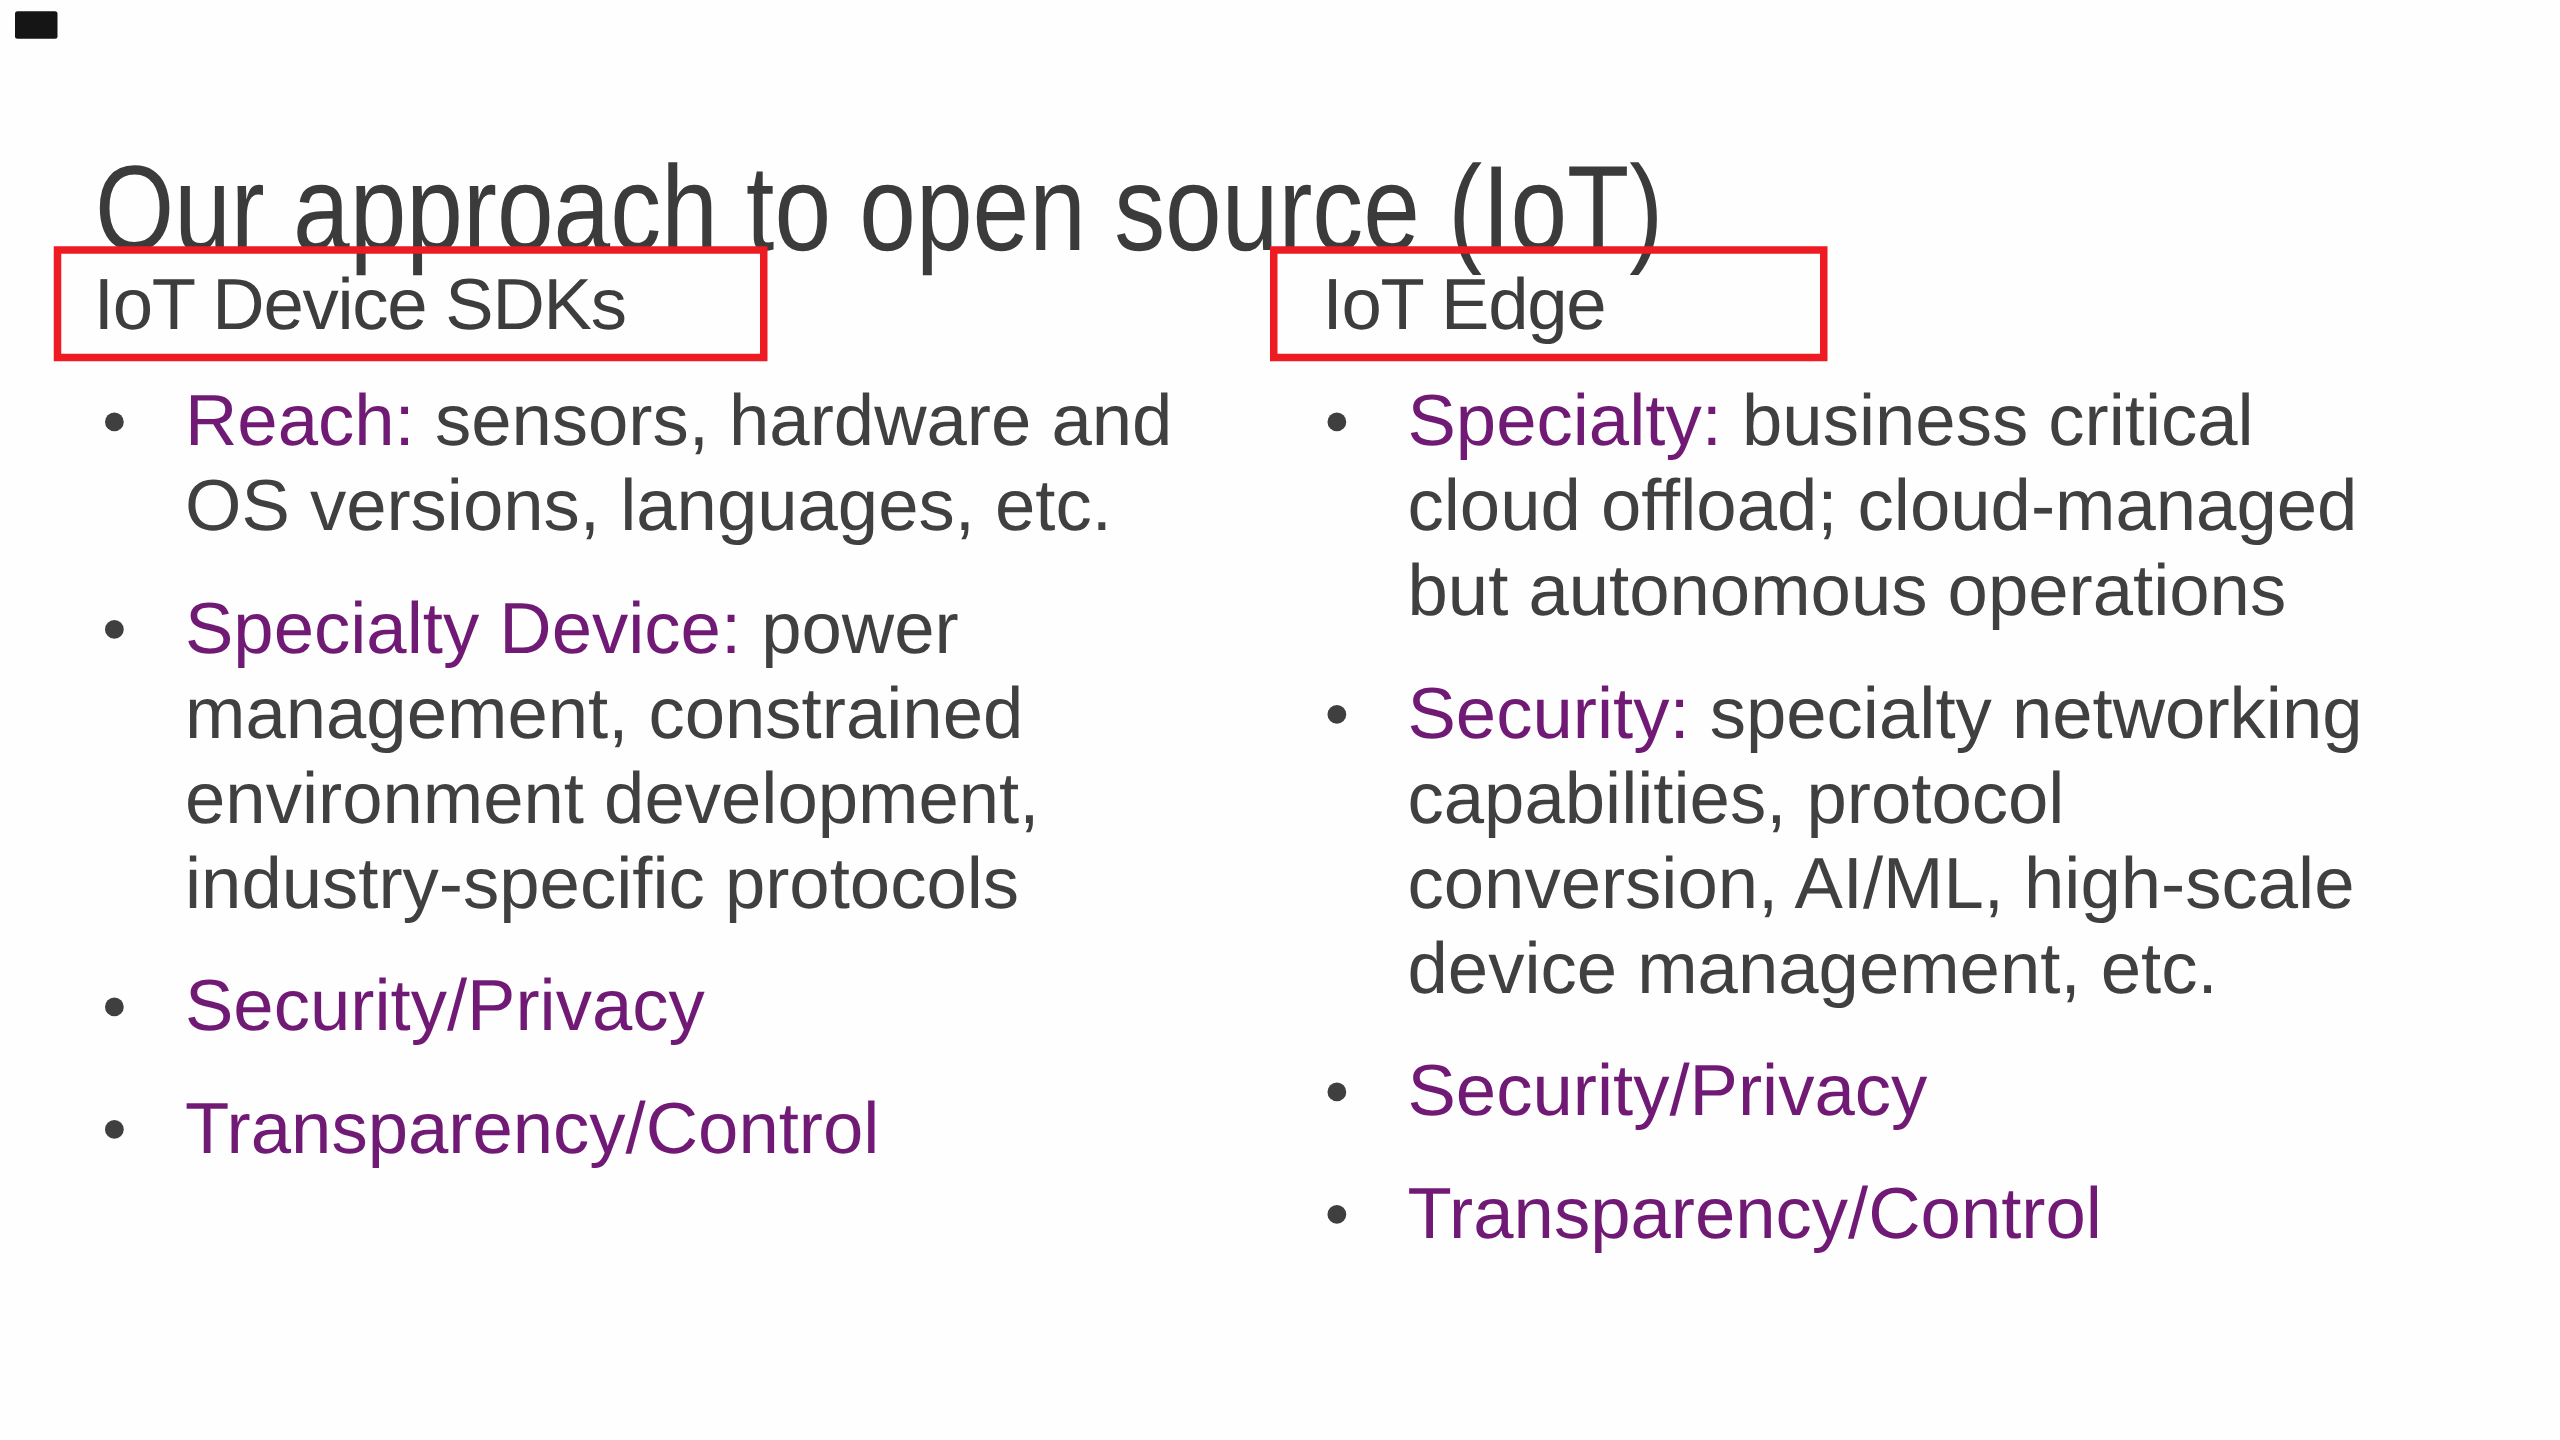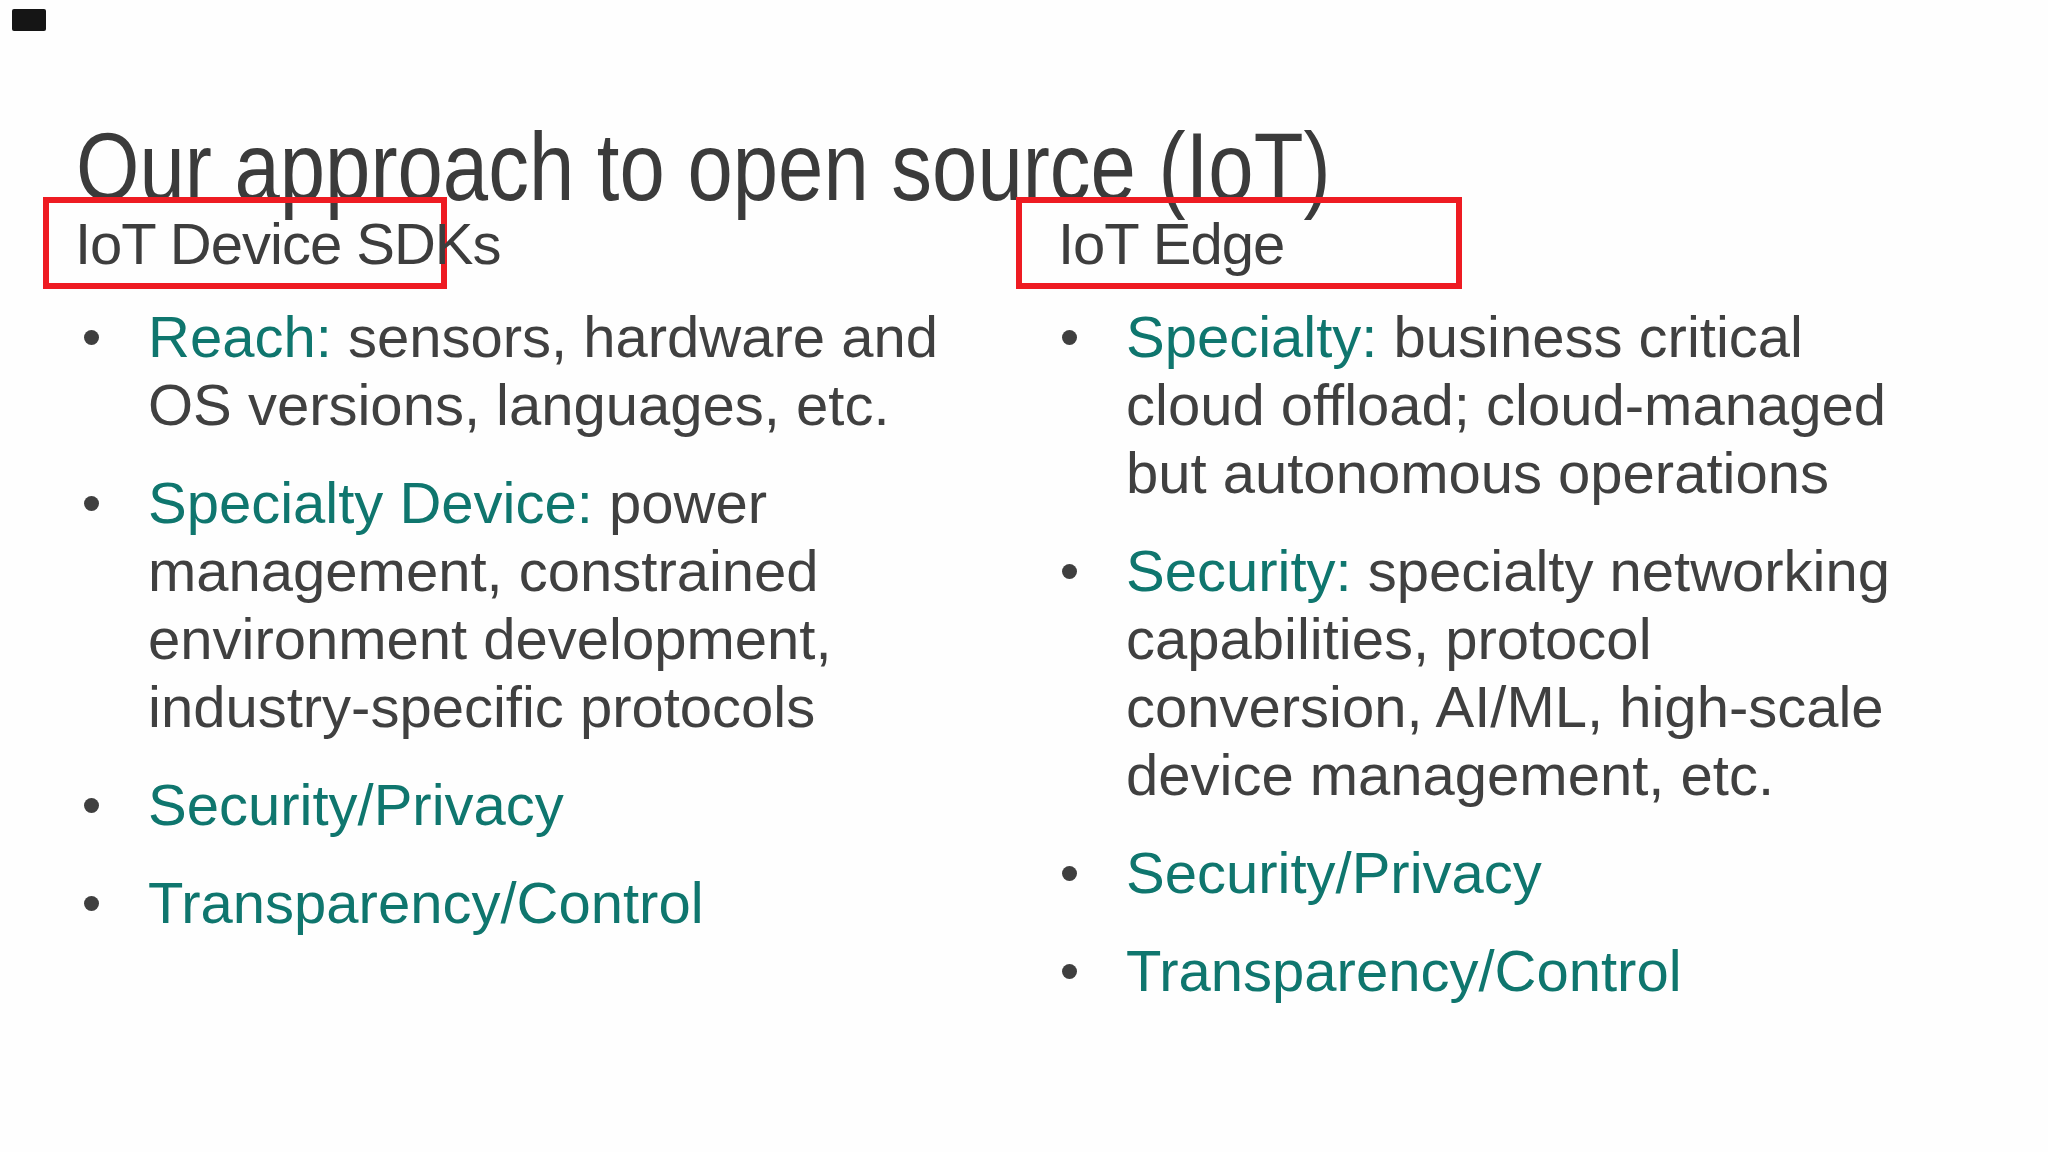--- a/index.html
+++ b/index.html
@@ -36,21 +36,21 @@
   .hl-box {
     position: absolute;
     top: 197px;
     height: 92px;
     border: 6px solid #ee1b22;
     box-sizing: border-box;
     display: flex;
     align-items: center;
     background: transparent;
   }
-  .hl-box.left  { left: 43px;  width: 404px; padding-left: 26px; }
+  .hl-box.left  { left: 43px;  width: 571px; padding-left: 26px; }
   .hl-box.right { left: 1016px; width: 446px; padding-left: 36px; }
   .hl-label {
     font-size: 58px;
     color: #3d3d3d;
     letter-spacing: -1px;
     white-space: nowrap;
   }
   .col {
     position: absolute;
     top: 303px;
@@ -68,21 +68,21 @@
     line-height: 68px;
     color: #404040;
   }
   .bullet {
     position: absolute;
     left: 6px; top: 27px;
     width: 15px; height: 15px;
     border-radius: 50%;
     background: #3f3f3f;
   }
-  .lead { color: #0f766e; }
+  .lead { color: #701a75; }
   .rest { white-space: pre-line; margin-top: 21px; }
 </style>
 </head>
 <body>
 
 <div id="slide">
 
   <div class="corner-mark"></div>
 
   <h1 class="title">Our approach to open source (IoT)</h1>

